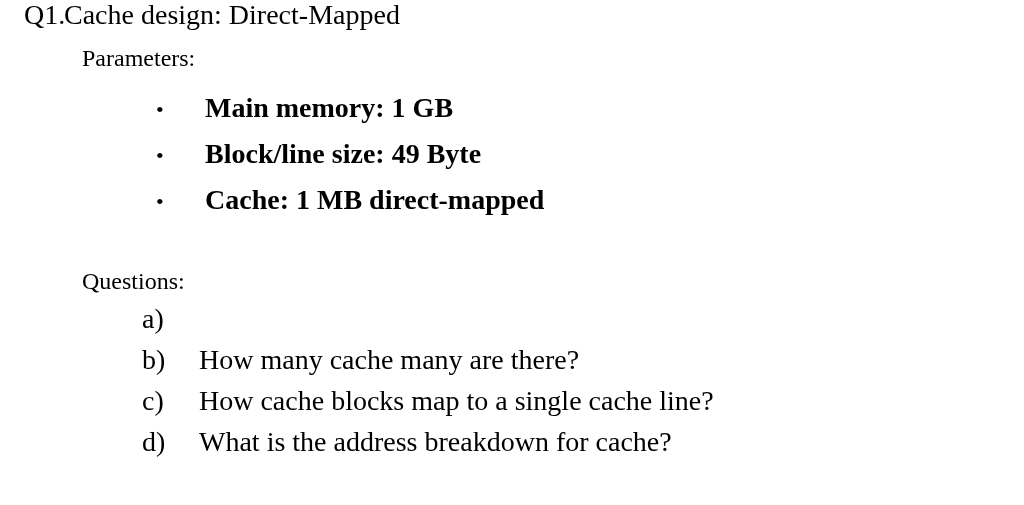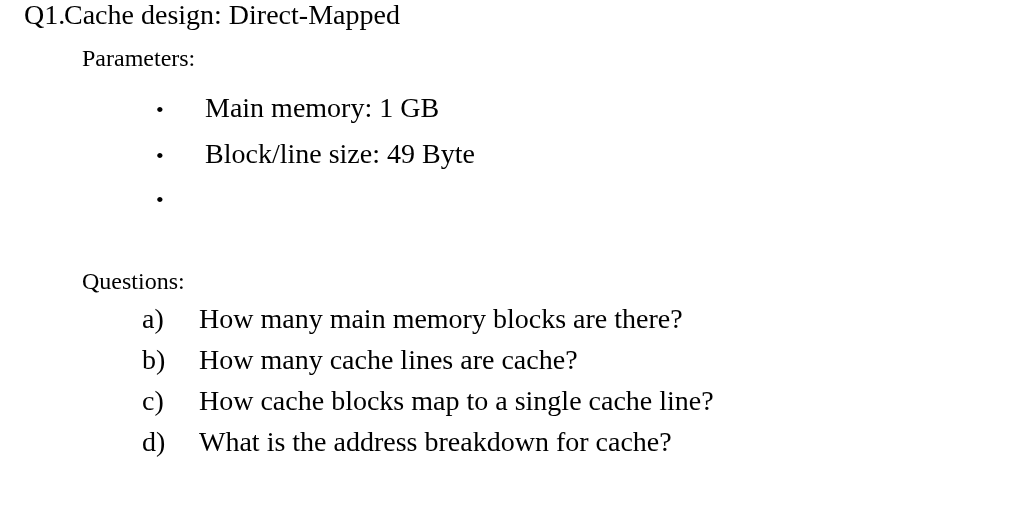--- a/index.html
+++ b/index.html
@@ -75,20 +75,21 @@
   }
   .bullet-marker {
     flex: 0 0 auto;
     width: 49px;
     margin-left: 156px;
     font-size: 22px;
     line-height: 44px;
   }
   .bullet-text {
     flex: 0 0 auto;
+    font-weight: bold;
   }
 
   
   .question-list {
     position: absolute;
     left: 0;
     top: 298px;
     margin: 0;
     padding: 0;
     list-style: none;
@@ -125,33 +126,33 @@
     <li class="bullet-item">
       <span class="bullet-marker">•</span>
       <span class="bullet-text">Main memory: 1 GB</span>
     </li>
     <li class="bullet-item">
       <span class="bullet-marker">•</span>
       <span class="bullet-text">Block/line size: 49 Byte</span>
     </li>
     <li class="bullet-item">
       <span class="bullet-marker">•</span>
+      <span class="bullet-text">Cache: 1 MB direct-mapped</span>
     </li>
   </ul>
 
   <div class="section-heading questions">Questions:</div>
 
   <ol class="question-list">
     <li class="question-item">
       <span class="question-label">a)</span>
-      <span class="question-text">How many main memory blocks are there?</span>
     </li>
     <li class="question-item">
       <span class="question-label">b)</span>
-      <span class="question-text">How many cache lines are cache?</span>
+      <span class="question-text">How many cache many are there?</span>
     </li>
     <li class="question-item">
       <span class="question-label">c)</span>
       <span class="question-text">How cache blocks map to a single cache line?</span>
     </li>
     <li class="question-item">
       <span class="question-label">d)</span>
       <span class="question-text">What is the address breakdown for cache?</span>
     </li>
   </ol>

